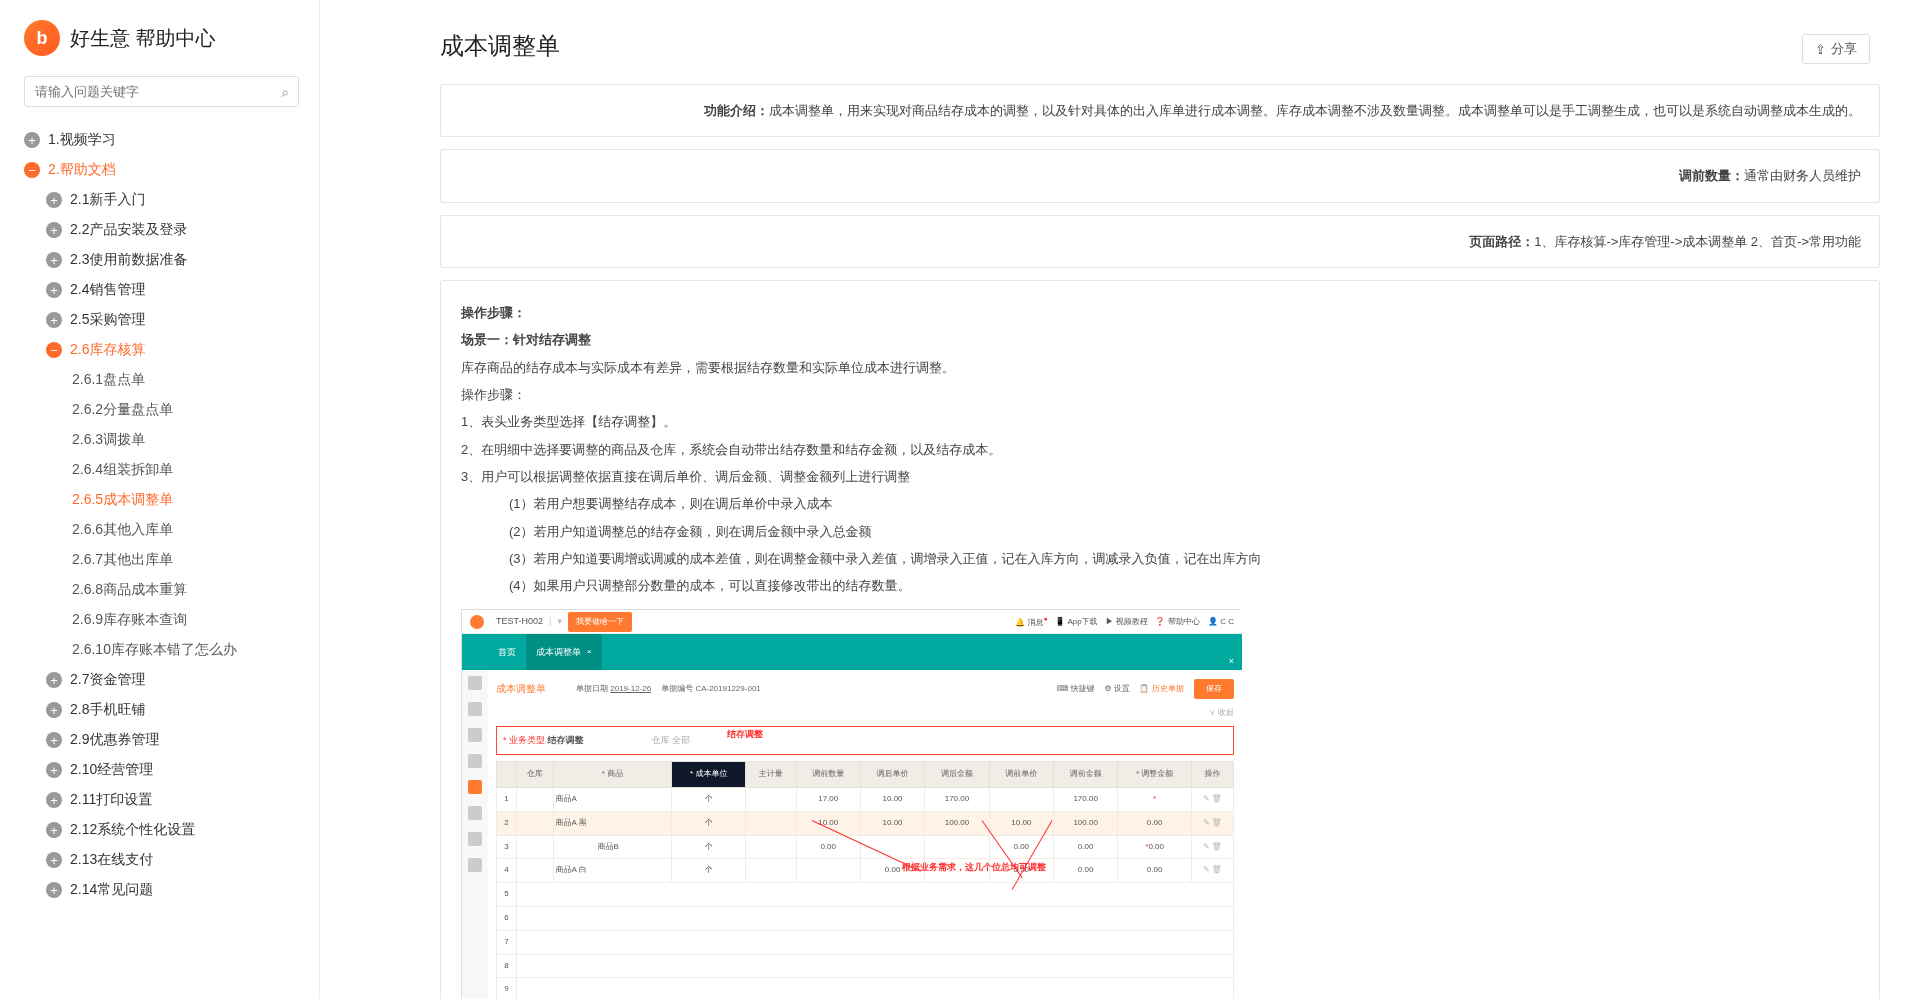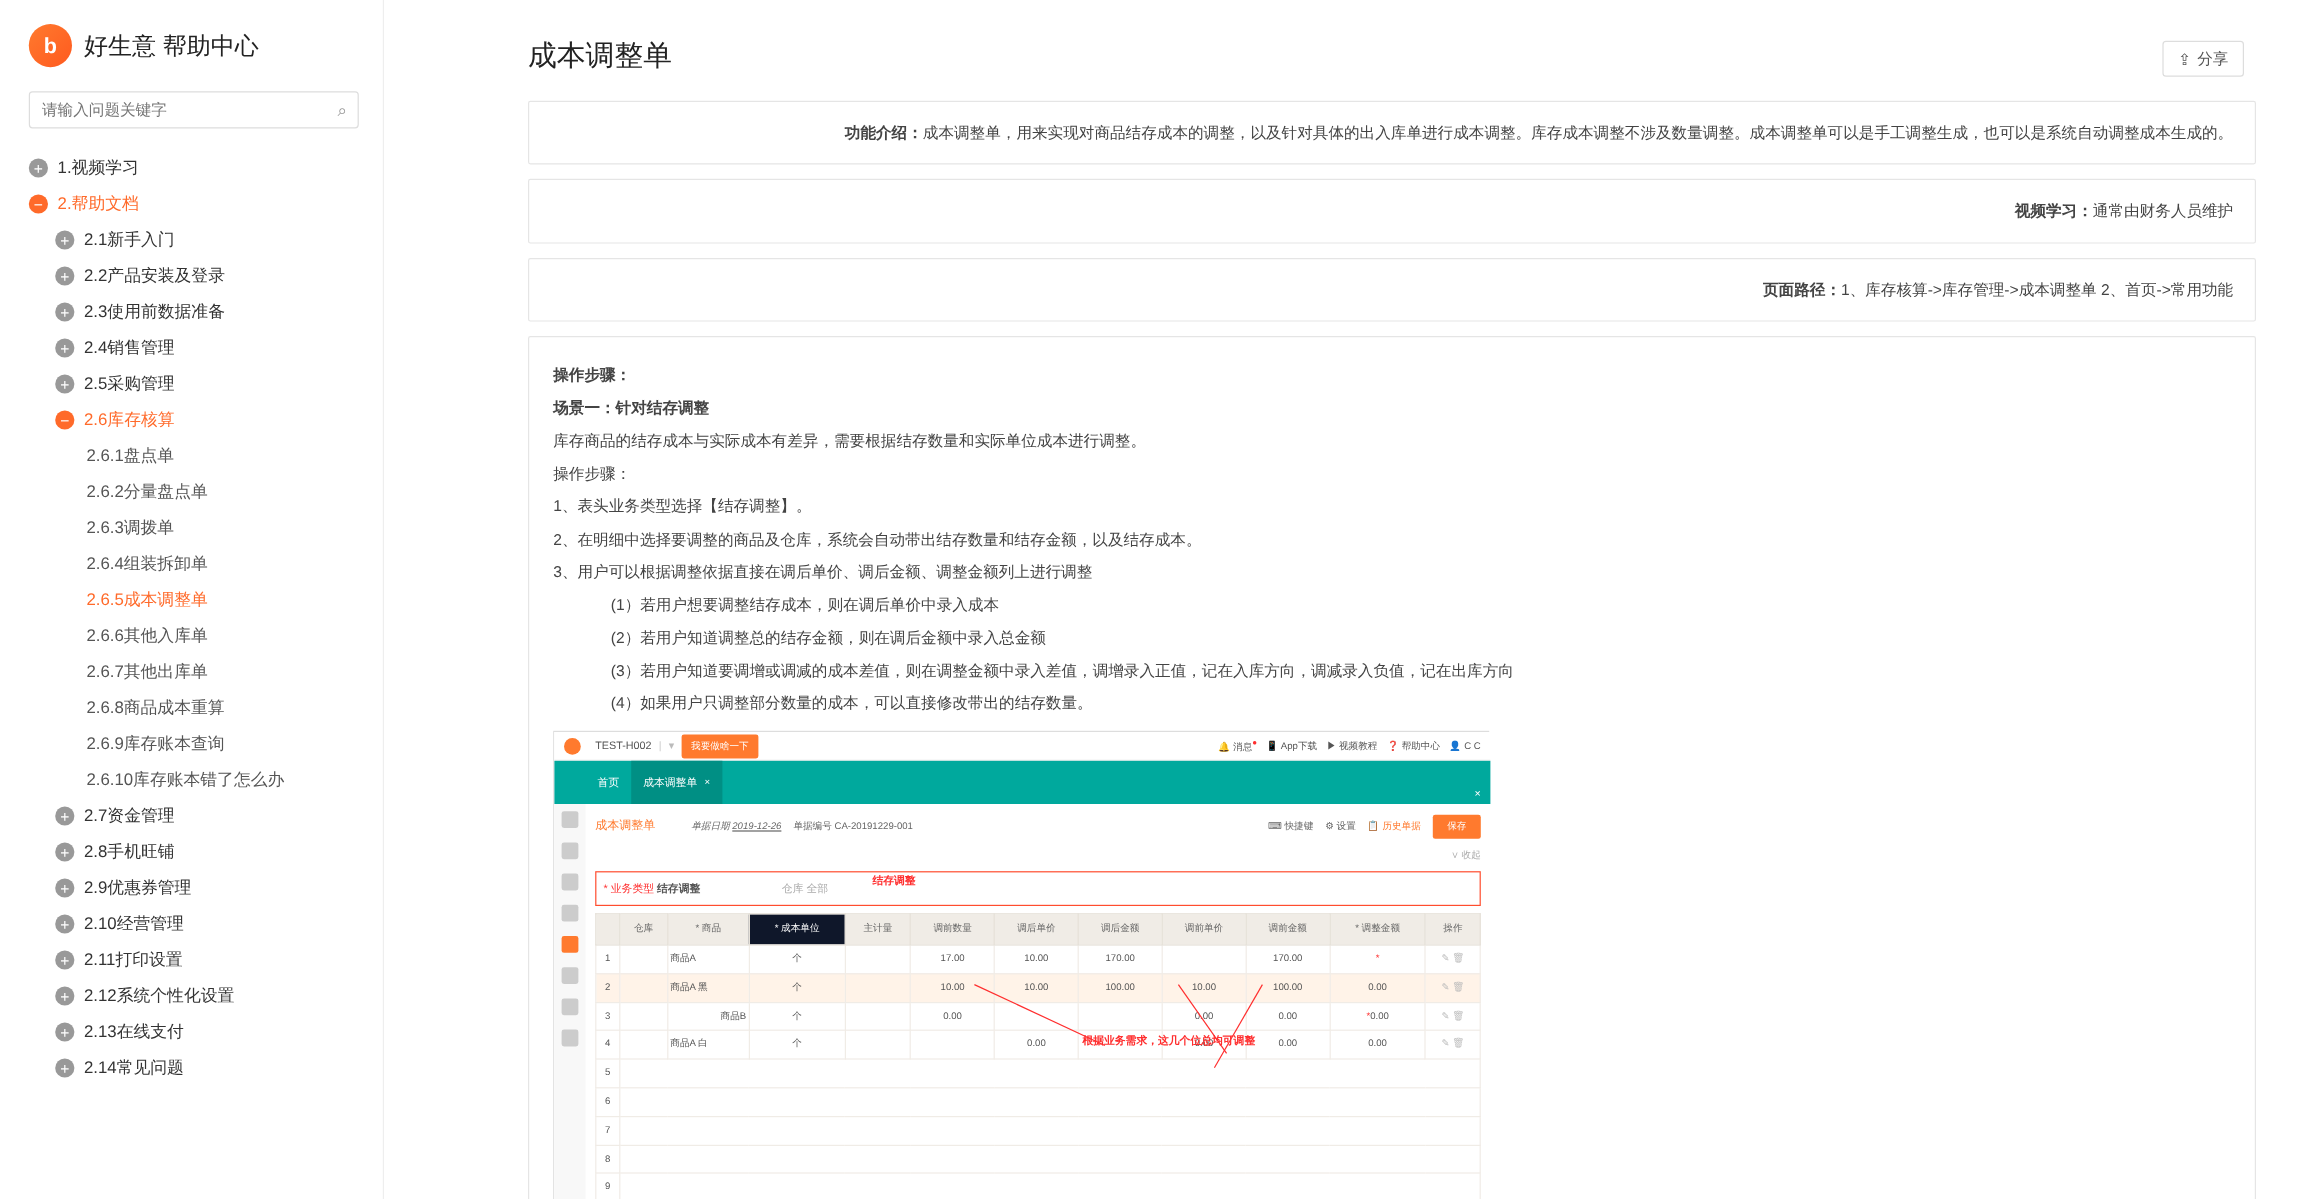--- a/index.html
+++ b/index.html
@@ -173,21 +173,21 @@
     <div class="share-btn">
       <span>⇪</span>
       <span>分享</span>
     </div>
     <h1 class="page-title">成本调整单</h1>
 
     <div class="info-box">
       <span class="info-label">功能介绍：</span><span>成本调整单，用来实现对商品结存成本的调整，以及针对具体的出入库单进行成本调整。库存成本调整不涉及数量调整。成本调整单可以是手工调整生成，也可以是系统自动调整成本生成的。</span>
     </div>
     <div class="info-box">
-      <span class="info-label">视频学习：</span><span>通常由财务人员维护</span>
+      <span class="info-label">调前数量：</span><span>通常由财务人员维护</span>
     </div>
     <div class="info-box">
       <span class="info-label">页面路径：</span><span>1、库存核算-&gt;库存管理-&gt;成本调整单 2、首页-&gt;常用功能</span>
     </div>
 
     <div class="content-body">
       <div class="bold">操作步骤：</div>
       <div class="bold">场景一：针对结存调整</div>
       <div>库存商品的结存成本与实际成本有差异，需要根据结存数量和实际单位成本进行调整。</div>
       <div>操作步骤：</div>
@@ -232,21 +232,21 @@
                 <div class="ic"></div>
                 <div class="ic"></div>
               <div class="ic active"></div>
                 <div class="ic"></div>
                 <div class="ic"></div>
                 <div class="ic"></div>
             </div>
             <div class="mini-content">
               <div class="mini-header-row">
                 <span style="color:#ff7a2e;font-size:10px;">成本调整单</span>
-                <span style="margin-left:20px;font-style:italic;"><span>单据日期</span> <span style="text-decoration:underline;">2019-12-26</span></span>
+                <span style="margin-left:20px;"><span>单据日期</span> <span style="text-decoration:underline;">2019-12-26</span></span>
                 <span><span>单据编号</span> <span>CA-20191229-001</span></span>
                 <span style="margin-left:auto;">⌨ <span>快捷键</span></span>
                 <span>⚙ <span>设置</span></span>
                 <span class="orange-link">📋 <span>历史单据</span></span>
                 <span style="background:#ff7a2e;color:#fff;padding:2px 12px;border-radius:2px;">保存</span>
               </div>
               <div style="text-align:right;font-size:8px;color:#aaa;margin-bottom:4px;">∨ 收起</div>
               <div class="mini-filter-row">
                 <span><span class="red-star">* 业务类型</span> <b>结存调整</b></span>
                 <span style="margin-left:60px;color:#aaa;"><span>仓库</span> 全部</span>
@@ -294,21 +294,21 @@
                       <td>10.00</td>
                       <td>100.00</td>
                       <td class="red-box">10.00</td>
                       <td>100.00</td>
                       <td class="red-box">0.00</td>
                       <td class="mini-right-icons">✎ 🗑</td>
                     </tr>
                   <tr>
                       <td>3</td>
                       <td></td>
-                      <td style="text-align:right;">商品B</td>
+                      <td style="text-align:left;padding-left:44px;">商品B</td>
                       <td>个</td>
                       <td></td>
                       <td>0.00</td>
                       <td></td>
                       <td></td>
                       <td>0.00</td>
                       <td>0.00</td>
                       <td><span class="red-star">*</span><span>0.00</span></td>
                       <td class="mini-right-icons">✎ 🗑</td>
                     </tr>

